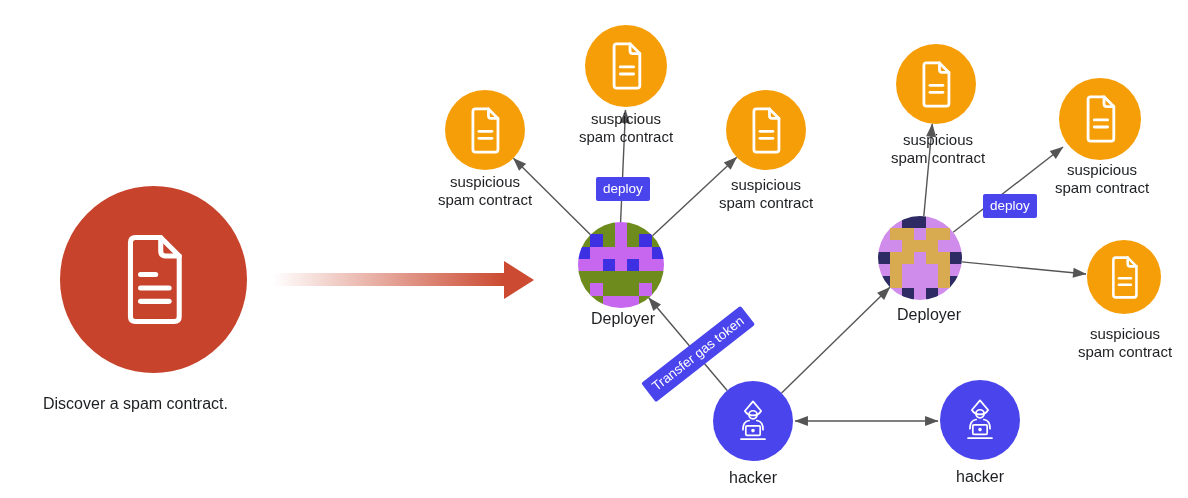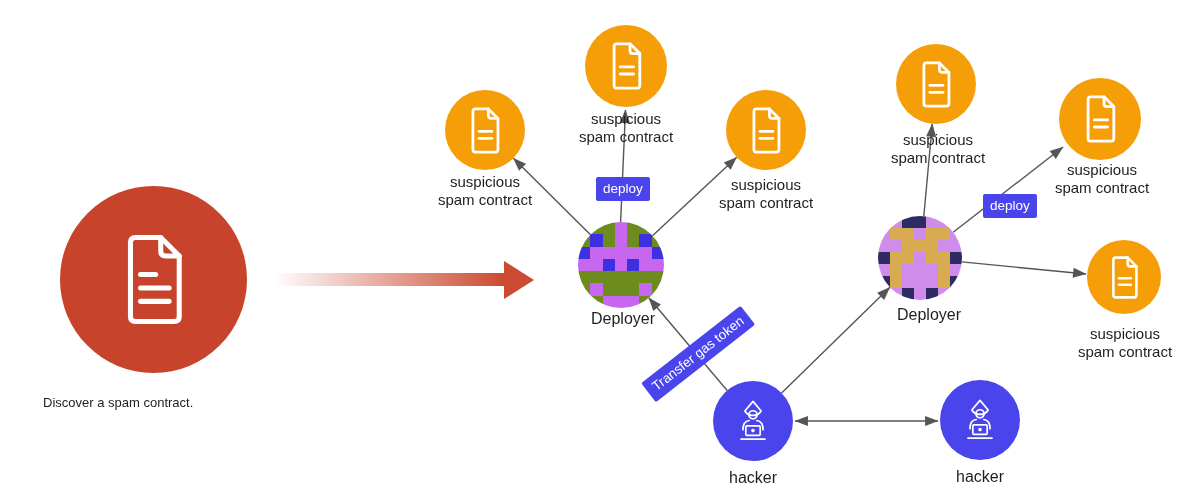--- a/index.html
+++ b/index.html
@@ -15,21 +15,21 @@
   .node { position: absolute; border-radius: 50%; display: flex; align-items: center; justify-content: center; z-index: 2; }
   .contract { background: var(--orange); }
   .actor { background: var(--indigo); }
   .discover { background: var(--red); }
   .avatar { overflow: hidden; }
   .identicon { display: grid; grid-template-columns: repeat(7,1fr); grid-template-rows: repeat(7,1fr); width: 100%; height: 100%; }
 
   .label { position: absolute; z-index: 3; text-align: center; color: var(--text); }
   .contract-label { width: 140px; font-size: 15px; line-height: 18px; }
   .name-label { width: 120px; font-size: 16px; line-height: 19px; }
-  .caption { position: absolute; left: 43px; top: 395px; font-size: 13px; color: var(--text); z-index: 3; white-space: nowrap; }
+  .caption { position: absolute; left: 43px; top: 395px; font-size: 16px; color: var(--text); z-index: 3; white-space: nowrap; }
 
   .badge {
     position: absolute; z-index: 4; background: var(--indigo); color: var(--badge_text);
     font-size: 13.5px; line-height: 1; padding: 5px 7px; border-radius: 2px; white-space: nowrap;
   }
   .badge.rotated { transform: rotate(-38deg); transform-origin: center; }
 
   .flow-arrow-shaft {
     position: absolute; left: 273px; top: 273px; width: 231px; height: 13px; z-index: 2;
     background: linear-gradient(to right, rgba(203,74,49,0), var(--arrow_red));

